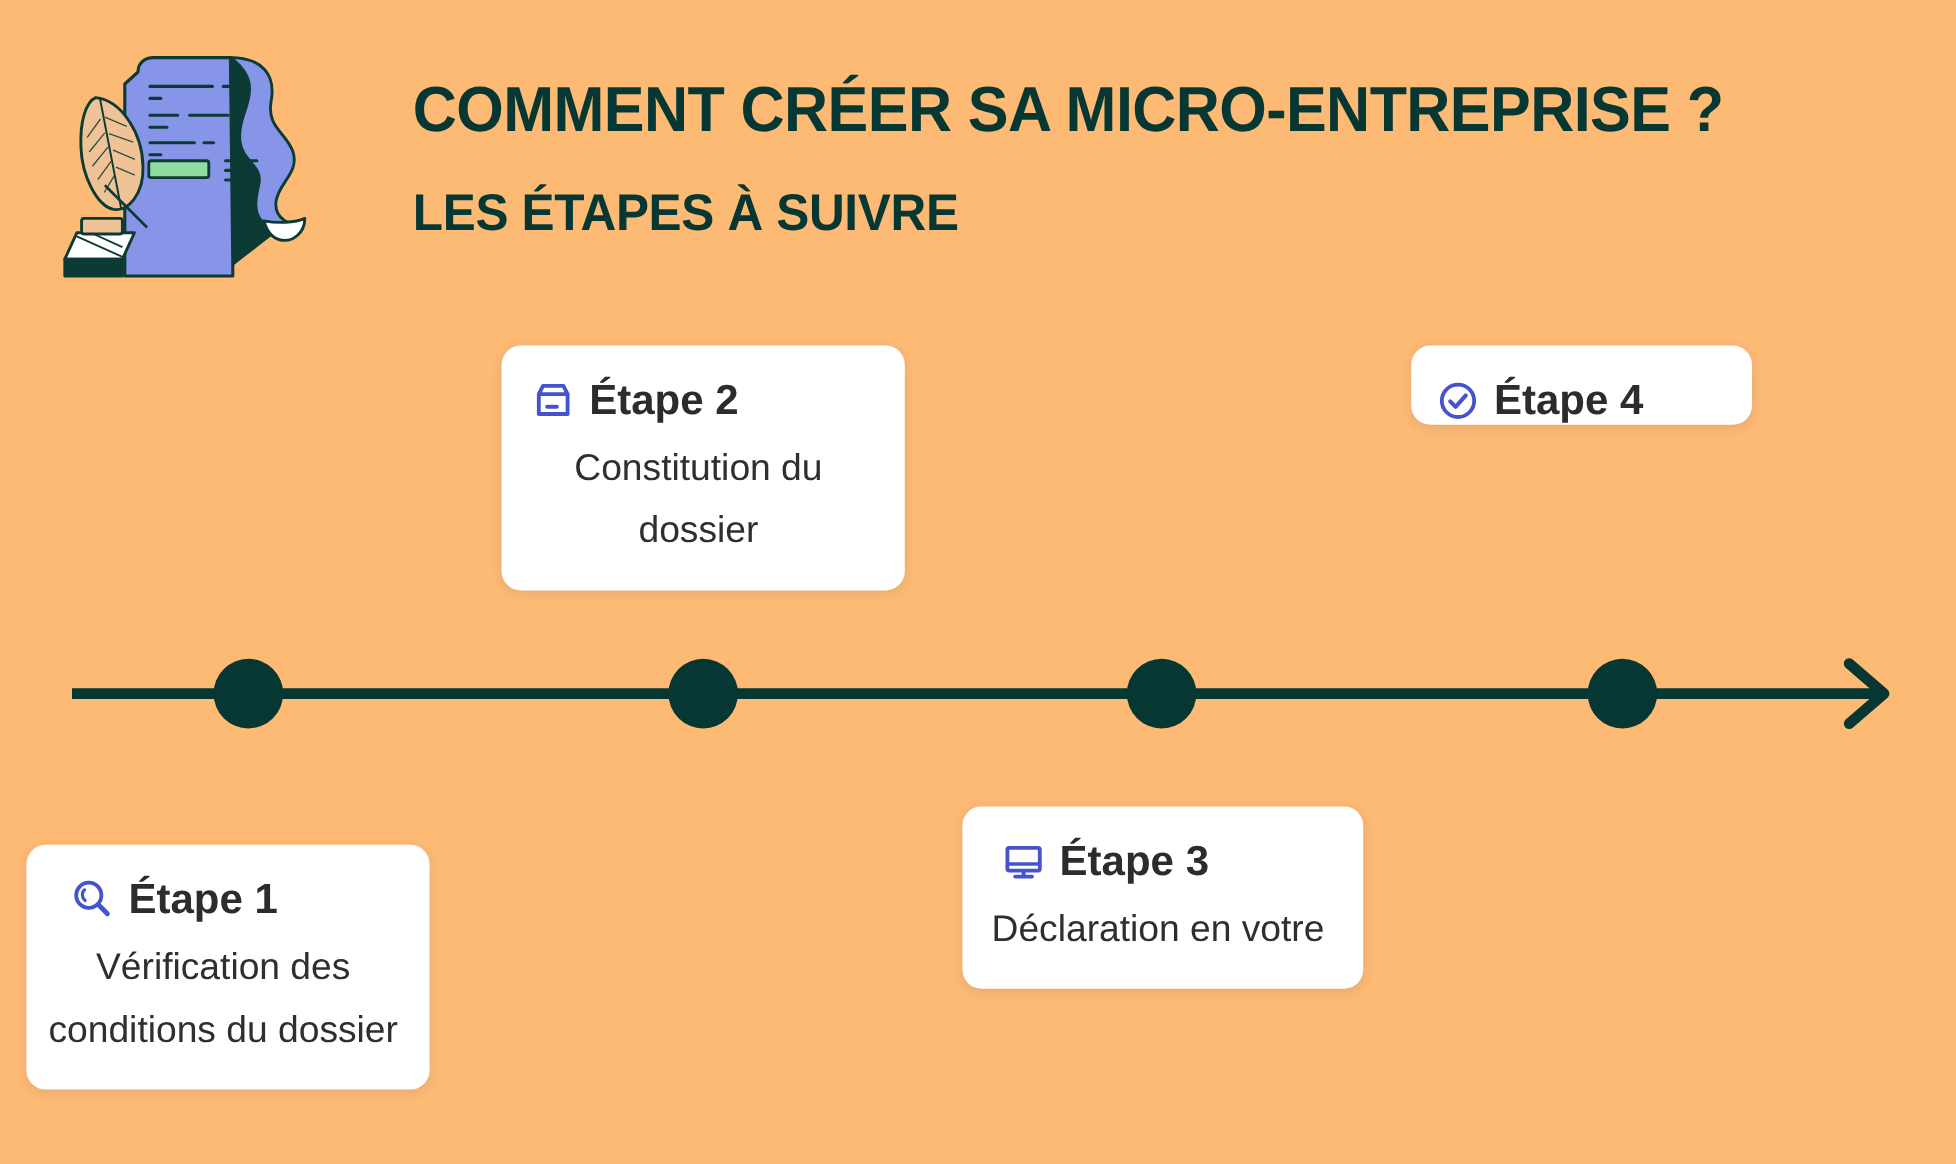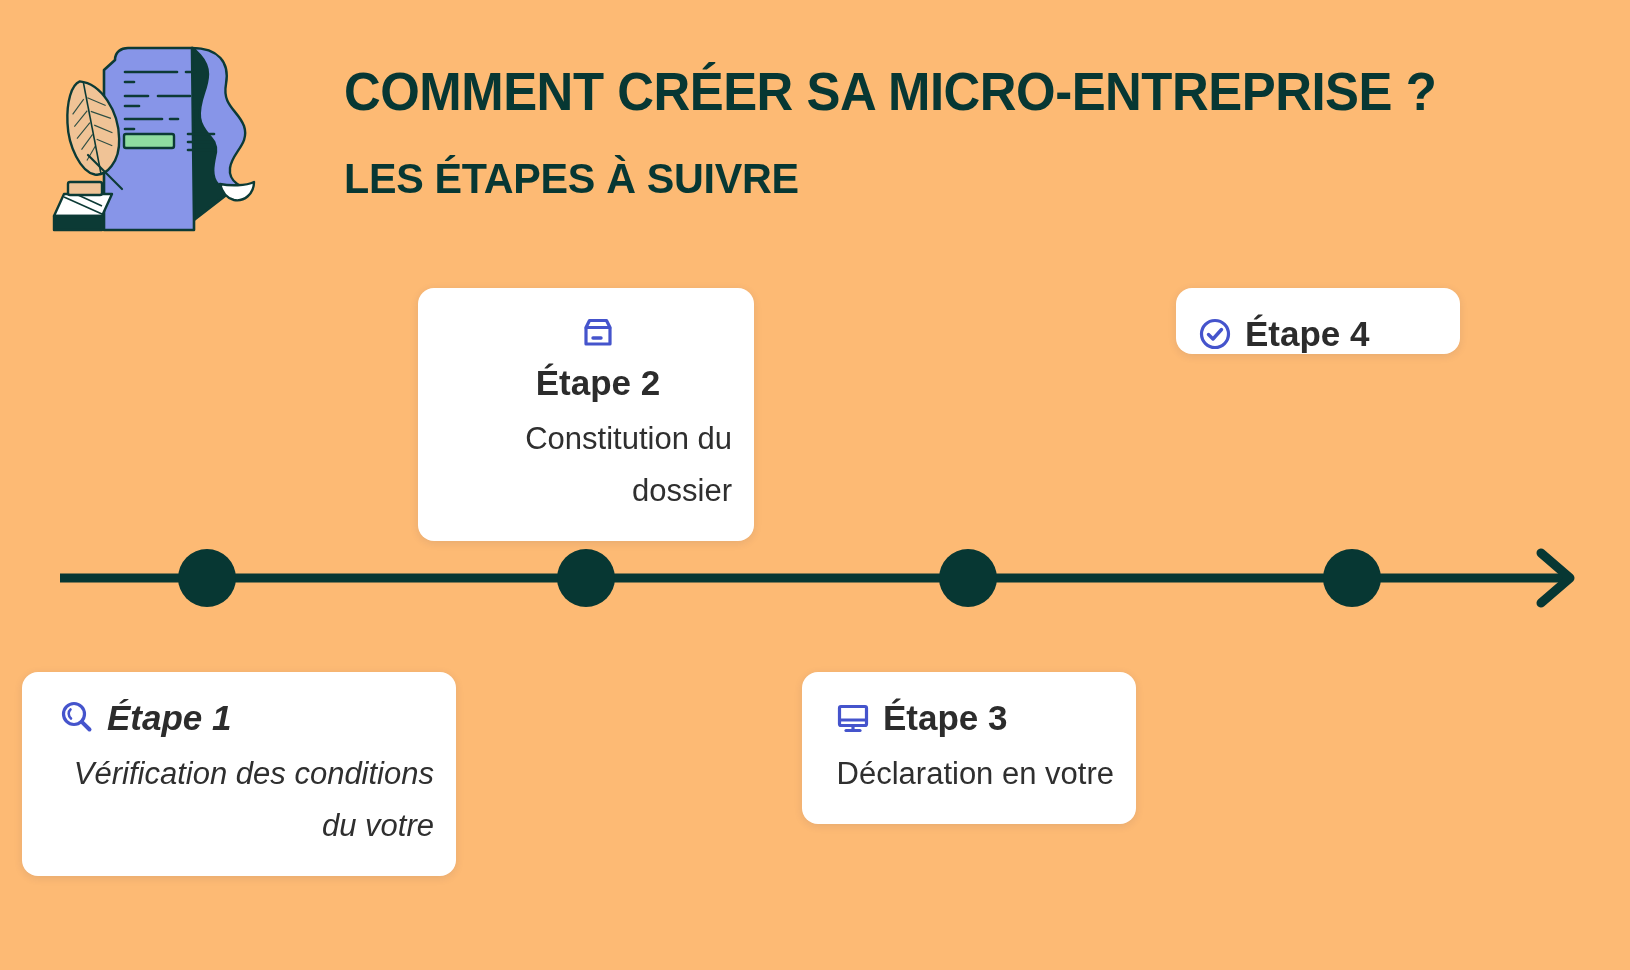--- a/index.html
+++ b/index.html
@@ -105,33 +105,33 @@
     line-height: 40px;
     color: #2c2c2c;
     white-space: nowrap;
   }
 
   .card-desc {
     font-family: "Liberation Sans", sans-serif;
     font-size: 31px;
     line-height: 52px;
     color: #2f2f2f;
-    text-align: right;
+    text-align: center;
     margin-top: 10px;
     padding: 0 22px 24px 14px;
   }
 
   
-  #card-1 { left: 22px;   top: 672px; width: 434px; font-style: italic; }
+  #card-1 { left: 22px;   top: 704px; width: 336px; }
   #card-2 { left: 418px;  top: 288px; width: 336px; }
   #card-3 { left: 802px;  top: 672px; width: 334px; }
   #card-4 { left: 1176px; top: 288px; width: 284px; }
 
   #card-1 .card-head { justify-content: flex-start; padding-left: 36px; }
-  #card-2 .card-head { justify-content: flex-start; padding-left: 24px; flex-direction: column; }
+  #card-2 .card-head { justify-content: flex-start; padding-left: 24px; }
   #card-3 .card-head { justify-content: flex-start; padding-left: 32px; }
   #card-4 .card-head { justify-content: flex-start; padding-left: 20px; }
 </style>
 </head>
 <body>
 
 <div id="canvas">
 
   <div class="illustration">
     <svg viewBox="0 0 250 208" width="250" height="208" xmlns="http://www.w3.org/2000/svg">
@@ -217,21 +217,21 @@
     <div class="card-head">
       <span class="card-icon">
         <svg viewBox="0 0 38 38" width="38" height="38" xmlns="http://www.w3.org/2000/svg">
           <circle cx="16" cy="15" r="10.5" fill="none" stroke="#4554cc" stroke-width="3.2"></circle>
           <path d="M12.5 10.5 C 10 12.5 10 17 13 19.5" fill="none" stroke="#4554cc" stroke-width="2.6" stroke-linecap="round"></path>
           <line x1="23.8" y1="22.8" x2="31.5" y2="30.5" stroke="#4554cc" stroke-width="4" stroke-linecap="round"></line>
         </svg>
       </span>
       <span class="card-step">Étape 1</span>
     </div>
-    <div class="card-desc">Vérification des conditions du votre</div>
+    <div class="card-desc">Vérification des conditions du dossier</div>
   </div>
 
   <div class="card" id="card-2">
     <div class="card-head">
       <span class="card-icon">
         <svg viewBox="0 0 38 38" width="38" height="38" xmlns="http://www.w3.org/2000/svg">
           <path d="M7 13.5 L 10.5 6.5 L 27.5 6.5 L 31 13.5 Z" fill="none" stroke="#4554cc" stroke-width="3.2" stroke-linejoin="round"></path>
           <path d="M7 13.5 L 7 30 L 31 30 L 31 13.5" fill="none" stroke="#4554cc" stroke-width="3.2" stroke-linejoin="round"></path>
           <line x1="14" y1="24" x2="22" y2="24" stroke="#4554cc" stroke-width="3.4" stroke-linecap="round"></line>
         </svg>

